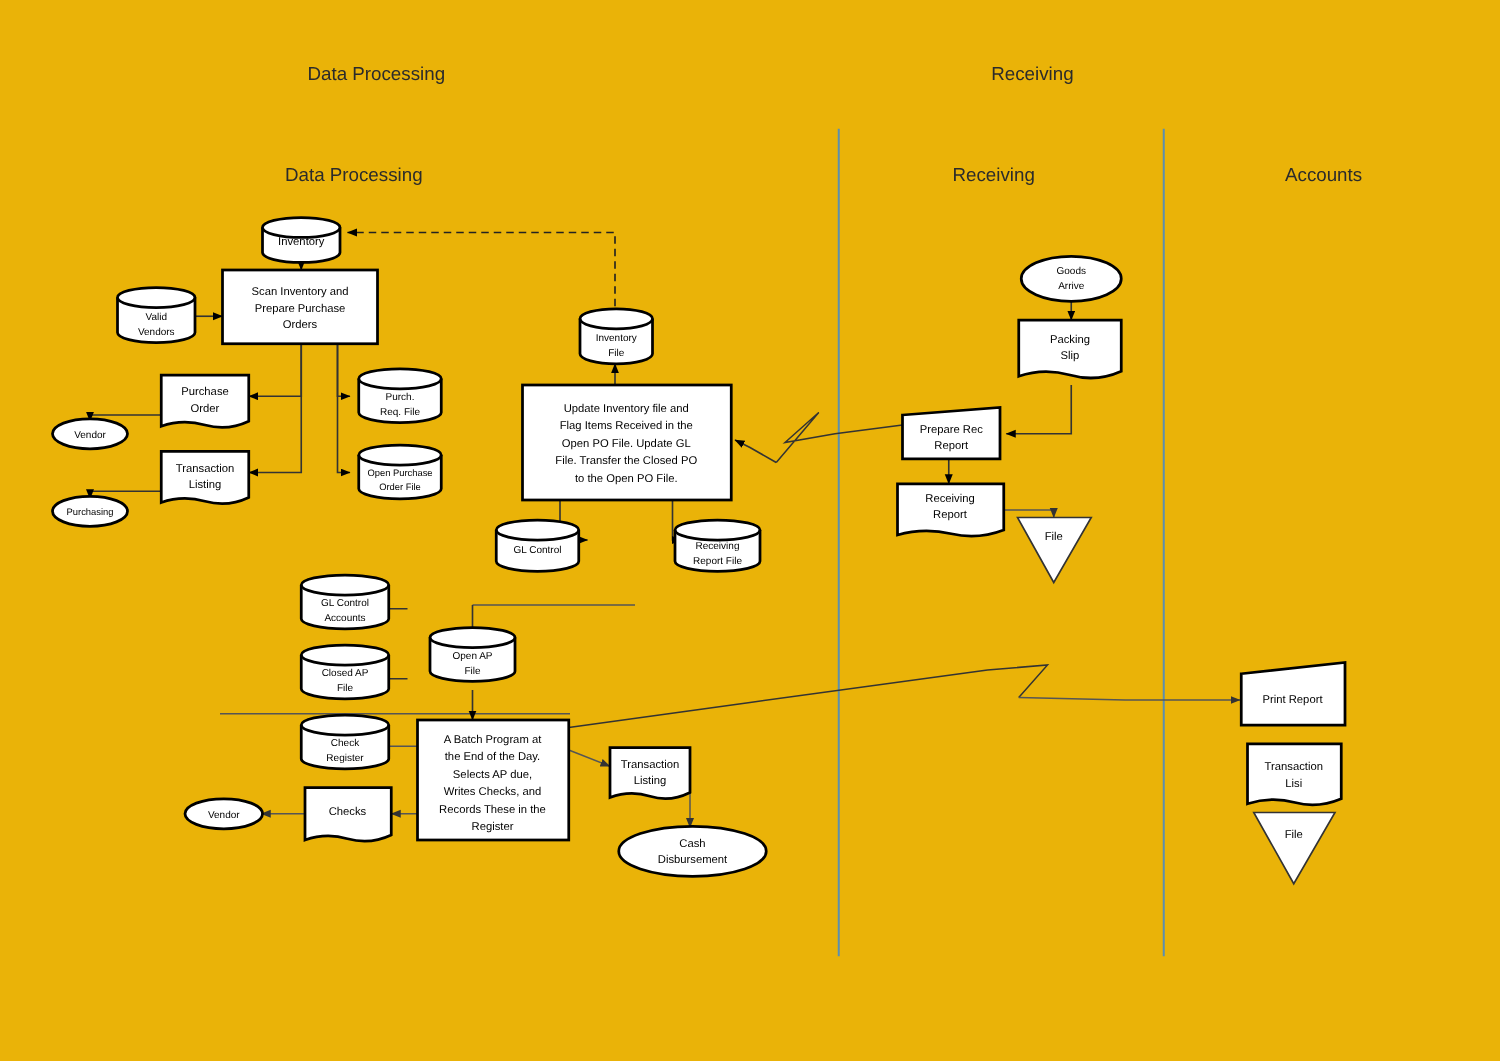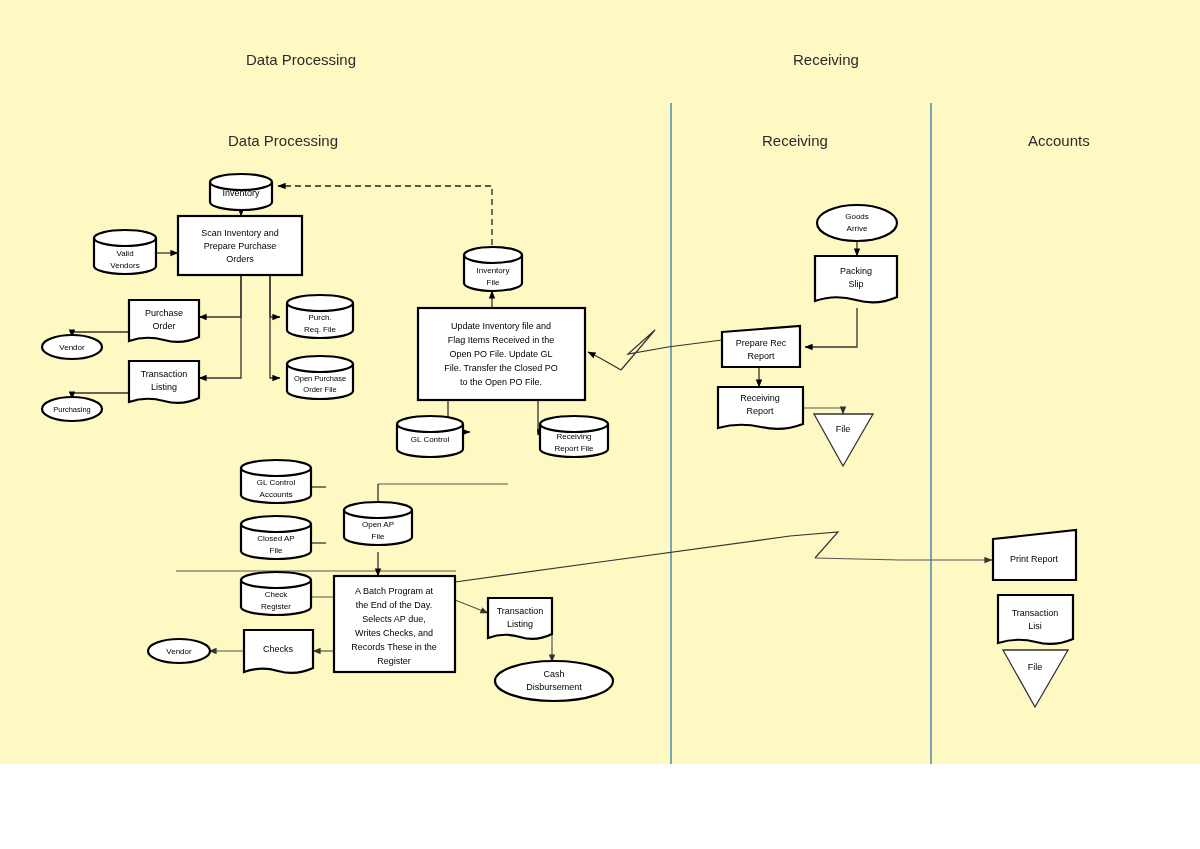--- a/index.html
+++ b/index.html
@@ -1,18 +1,18 @@
 <!DOCTYPE html>
 <html><head>
 <meta charset="utf-8">
 <title>Accounting System Flowchart</title>
 <style>
   html,body{margin:0;padding:0;background:#ffffff;}
   body{width:1200px;height:849px;font-family:"Liberation Sans",sans-serif;color:#000;}
-  #canvas{position:relative;width:1200px;height:764px;overflow:hidden;background:#fef9c3;}
+  #canvas{position:relative;width:1200px;height:849px;overflow:hidden;background:#eab308;}
   svg{position:absolute;top:0;left:0;width:1200px;height:849px;}
   .hdr{position:absolute;font-size:15px;color:#2b2b2b;white-space:nowrap;font-family:"Liberation Sans",sans-serif;}
   .shape-label{font-family:"Liberation Sans",sans-serif;font-size:9px;fill:#000;text-anchor:middle;dominant-baseline:middle;}
   .shape-label.sm{font-size:8px;}
   .shape-label.xs{font-size:7.5px;}
   .solid{fill:none;stroke:#000;stroke-width:2.2;}
   .thin{fill:none;stroke:#333;stroke-width:1.3;}
   .thinline{fill:none;stroke:#555;stroke-width:1.2;}
   .dash{fill:none;stroke:#222;stroke-width:1.3;stroke-dasharray:6 4;}
   .fillw{fill:#fff;}

